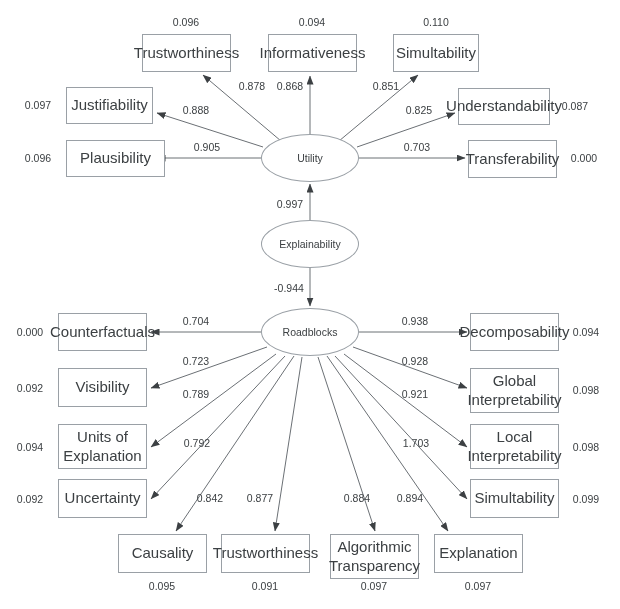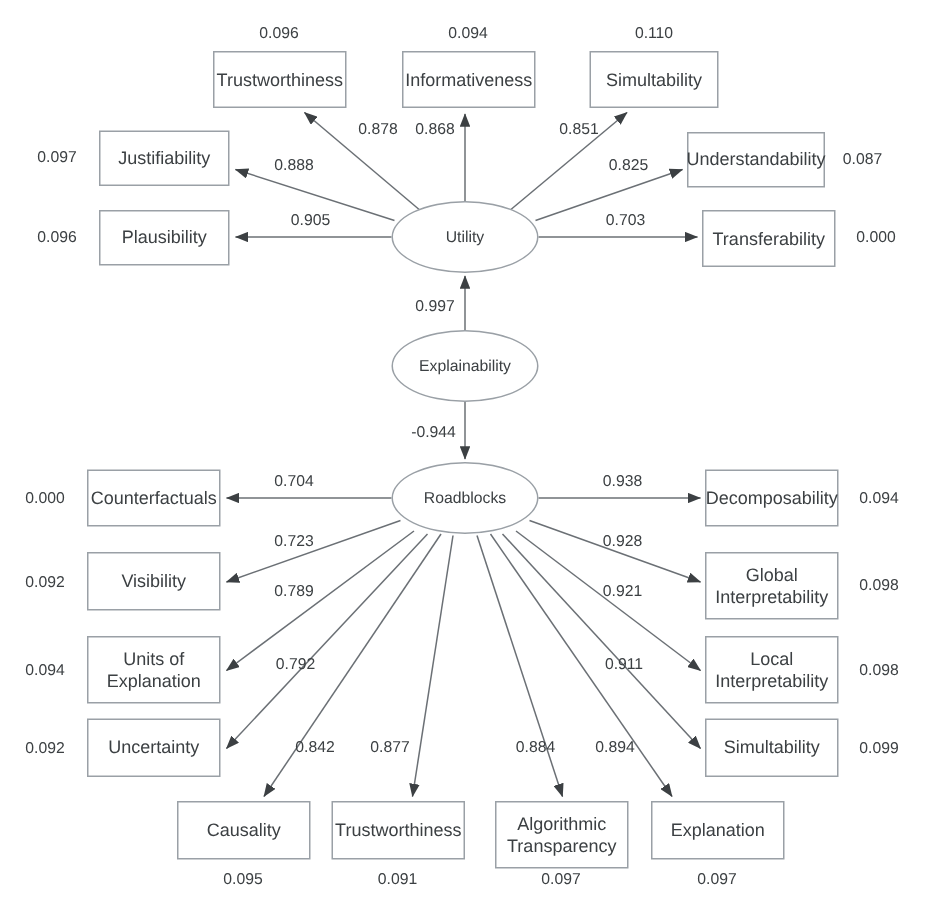--- a/index.html
+++ b/index.html
@@ -35,21 +35,21 @@
   }
   .obs-node {
     position: absolute;
     box-sizing: border-box;
     border: 1px solid #9aa0a6;
     background: #ffffff;
     display: flex;
     align-items: center;
     justify-content: center;
     text-align: center;
-    font-size: 12px;
+    font-size: 15px;
     line-height: 1.25;
     color: #3c4043;
     padding: 2px 3px;
   }
   .latent-node {
     position: absolute;
     box-sizing: border-box;
     border: 1px solid #9aa0a6;
     background: #ffffff;
     border-radius: 50%;
@@ -126,21 +126,21 @@
       <div class="edge-label" style="left: 419px; top: 110px;">0.825</div>
       <div class="edge-label" style="left: 207px; top: 147px;">0.905</div>
       <div class="edge-label" style="left: 417px; top: 147px;">0.703</div>
       <div class="edge-label" style="left: 196px; top: 321px;">0.704</div>
       <div class="edge-label" style="left: 415px; top: 321px;">0.938</div>
       <div class="edge-label" style="left: 196px; top: 361px;">0.723</div>
       <div class="edge-label" style="left: 415px; top: 361px;">0.928</div>
       <div class="edge-label" style="left: 196px; top: 394px;">0.789</div>
       <div class="edge-label" style="left: 415px; top: 394px;">0.921</div>
       <div class="edge-label" style="left: 197px; top: 443px;">0.792</div>
-      <div class="edge-label" style="left: 416px; top: 443px;">0.911</div>
+      <div class="edge-label" style="left: 416px; top: 443px;">1.703</div>
       <div class="edge-label" style="left: 210px; top: 498px;">0.842</div>
       <div class="edge-label" style="left: 260px; top: 498px;">0.877</div>
       <div class="edge-label" style="left: 357px; top: 498px;">0.884</div>
       <div class="edge-label" style="left: 410px; top: 498px;">0.894</div>
       <div class="obs-node" style="left: 142px; top: 34px; width: 89px; height: 38px;">
         <span>Trustworthiness</span>
       </div>
       <div class="resid-label" style="left: 186px; top: 22px;">0.096</div>
       <div class="obs-node" style="left: 268px; top: 34px; width: 89px; height: 38px;">
         <span>Informativeness</span>
@@ -151,21 +151,21 @@
       </div>
       <div class="resid-label" style="left: 436px; top: 22px;">0.110</div>
       <div class="obs-node" style="left: 66px; top: 87px; width: 87px; height: 37px;">
         <span>Justifiability</span>
       </div>
       <div class="resid-label" style="left: 38px; top: 105px;">0.097</div>
       <div class="obs-node" style="left: 458px; top: 88px; width: 92px; height: 37px;">
         <span>Understandability</span>
       </div>
       <div class="resid-label" style="left: 575px; top: 106px;">0.087</div>
-      <div class="obs-node" style="left: 66px; top: 140px; width: 87px; height: 37px;">
+      <div class="obs-node" style="left: 66px; top: 140px; width: 99px; height: 37px;">
         <span>Plausibility</span>
       </div>
       <div class="resid-label" style="left: 38px; top: 158px;">0.096</div>
       <div class="obs-node" style="left: 468px; top: 140px; width: 89px; height: 38px;">
         <span>Transferability</span>
       </div>
       <div class="resid-label" style="left: 584px; top: 158px;">0.000</div>
       <div class="obs-node" style="left: 58px; top: 313px; width: 89px; height: 38px;">
         <span>Counterfactuals</span>
       </div>

